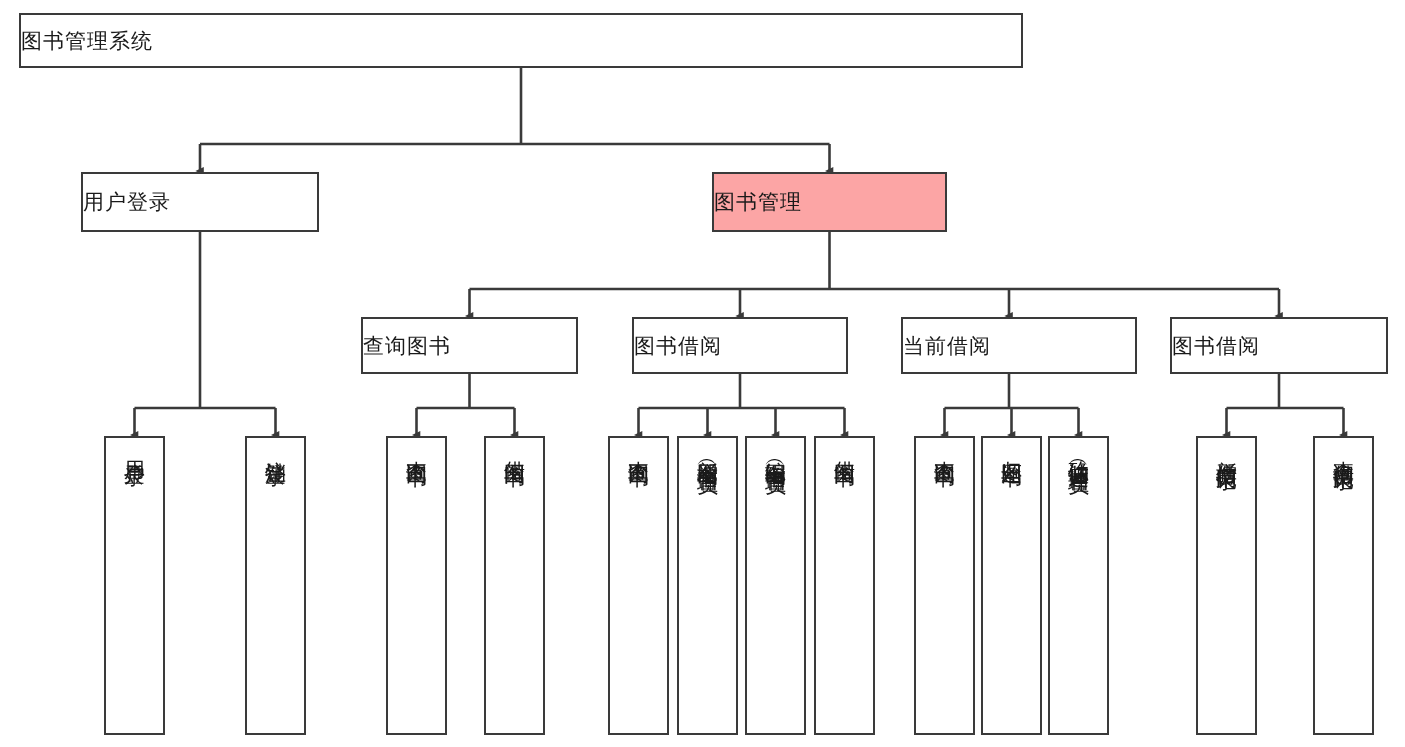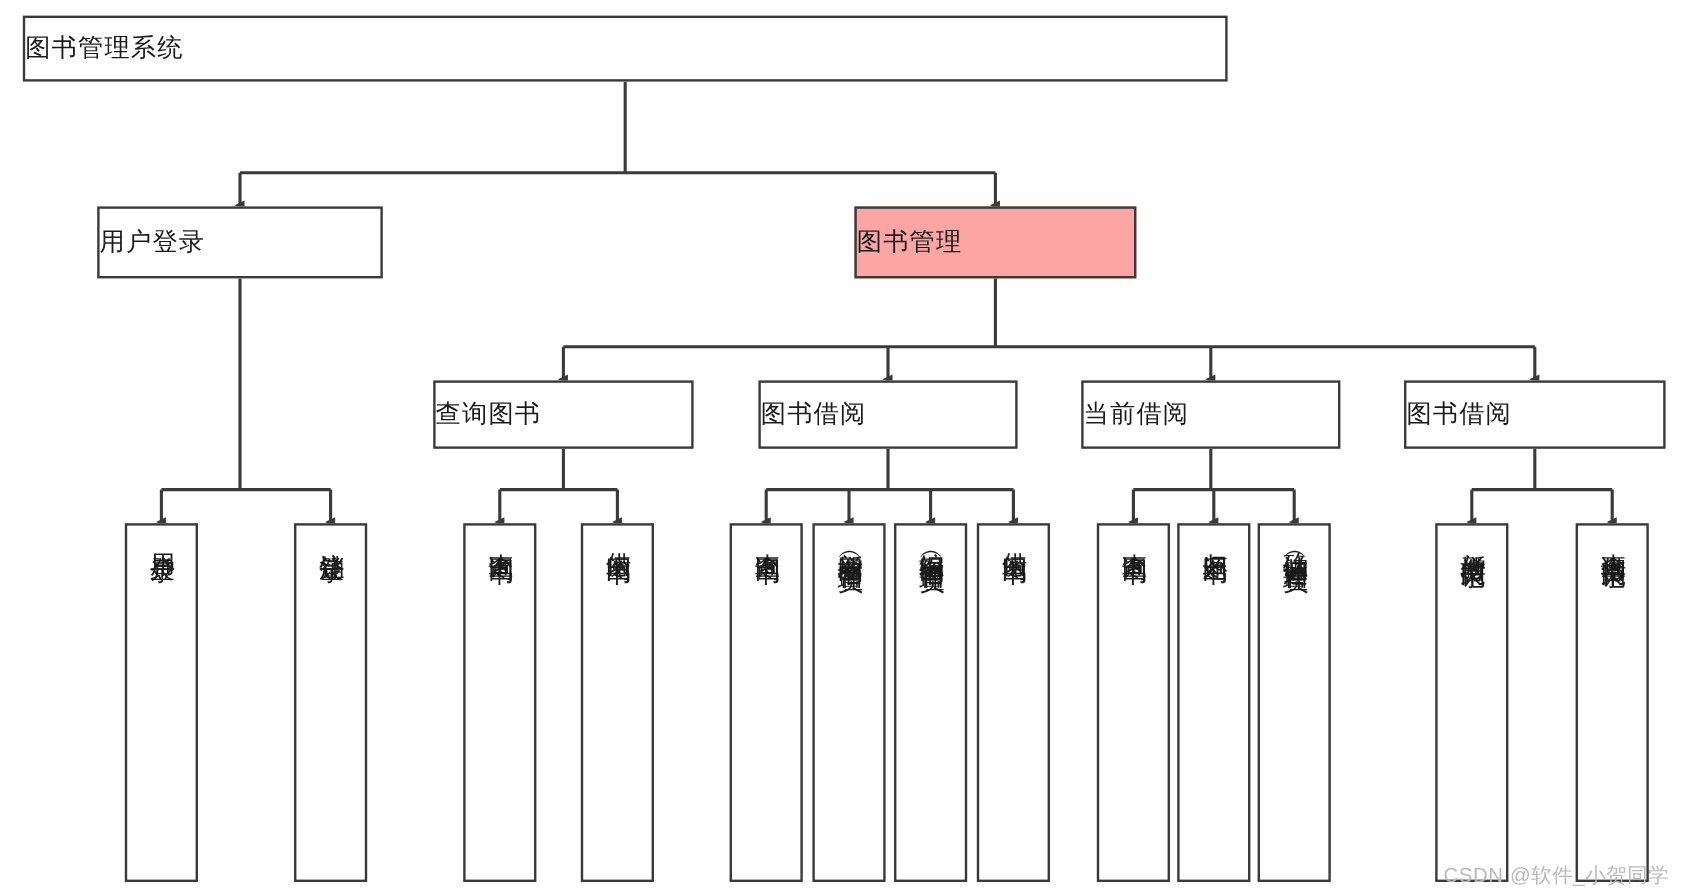--- a/index.html
+++ b/index.html
@@ -128,21 +128,21 @@
       </div>
       <div class="node horizontal" style="left: 712px; top: 172px; width: 235px; height: 60px; border-color: rgb(58, 58, 58); background: #fca5a5; color: rgb(26, 26, 26);">
         <span class="node-label">图书管理</span>
       </div>
       <div class="node horizontal" style="left: 361px; top: 317px; width: 217px; height: 57px; border-color: rgb(58, 58, 58); background: rgb(255, 255, 255); color: rgb(26, 26, 26);">
         <span class="node-label">查询图书</span>
       </div>
       <div class="node horizontal" style="left: 632px; top: 317px; width: 216px; height: 57px; border-color: rgb(58, 58, 58); background: rgb(255, 255, 255); color: rgb(26, 26, 26);">
         <span class="node-label">图书借阅</span>
       </div>
-      <div class="node horizontal" style="left: 901px; top: 317px; width: 216px; height: 57px; border-color: rgb(58, 58, 58); background: rgb(255, 255, 255); color: rgb(26, 26, 26);">
+      <div class="node horizontal" style="left: 901px; top: 317px; width: 236px; height: 57px; border-color: rgb(58, 58, 58); background: rgb(255, 255, 255); color: rgb(26, 26, 26);">
         <span class="node-label">当前借阅</span>
       </div>
       <div class="node horizontal" style="left: 1170px; top: 317px; width: 218px; height: 57px; border-color: rgb(58, 58, 58); background: rgb(255, 255, 255); color: rgb(26, 26, 26);">
         <span class="node-label">图书借阅</span>
       </div>
       <div class="node vertical" style="left: 104px; top: 436px; width: 61px; height: 299px; border-color: rgb(58, 58, 58); background: rgb(255, 255, 255); color: rgb(26, 26, 26);">
         <span class="node-label">用户登录</span>
       </div>
       <div class="node vertical" style="left: 245px; top: 436px; width: 61px; height: 299px; border-color: rgb(58, 58, 58); background: rgb(255, 255, 255); color: rgb(26, 26, 26);">
         <span class="node-label">注销登录</span>
@@ -175,14 +175,13 @@
         <span class="node-label">确认归还（管理员）</span>
       </div>
       <div class="node vertical" style="left: 1196px; top: 436px; width: 61px; height: 299px; border-color: rgb(58, 58, 58); background: rgb(255, 255, 255); color: rgb(26, 26, 26);">
         <span class="node-label">新增借阅记录</span>
       </div>
       <div class="node vertical" style="left: 1313px; top: 436px; width: 61px; height: 299px; border-color: rgb(58, 58, 58); background: rgb(255, 255, 255); color: rgb(26, 26, 26);">
         <span class="node-label">查询借阅记录</span>
       </div>
     </div>
 
-  <div id="watermark">CSDN @软件_小贺同学</div>
 </div>
 
 </body></html>

